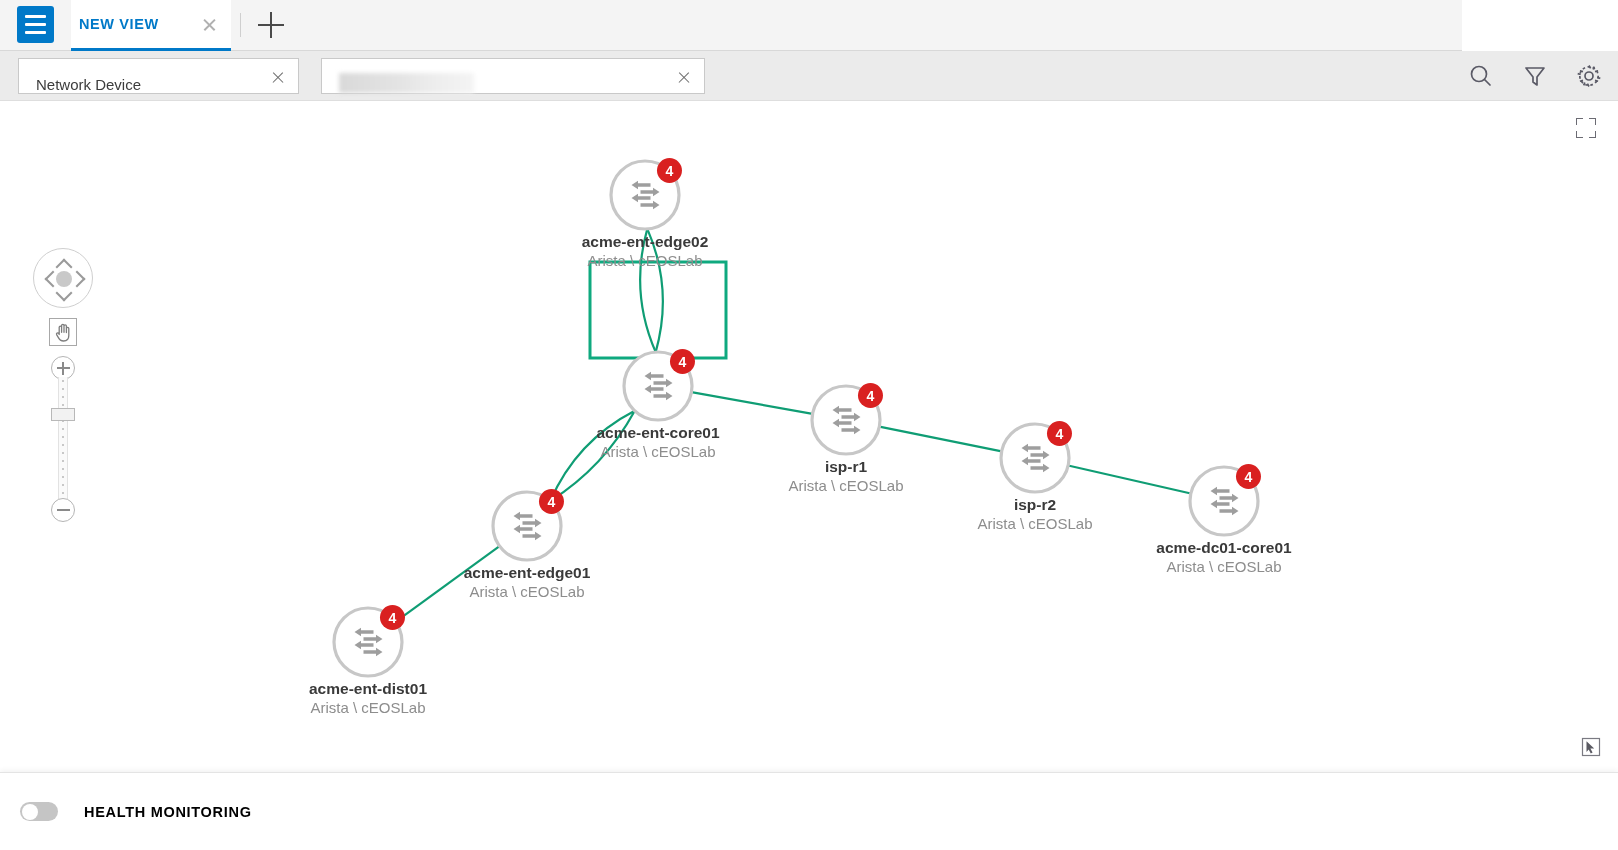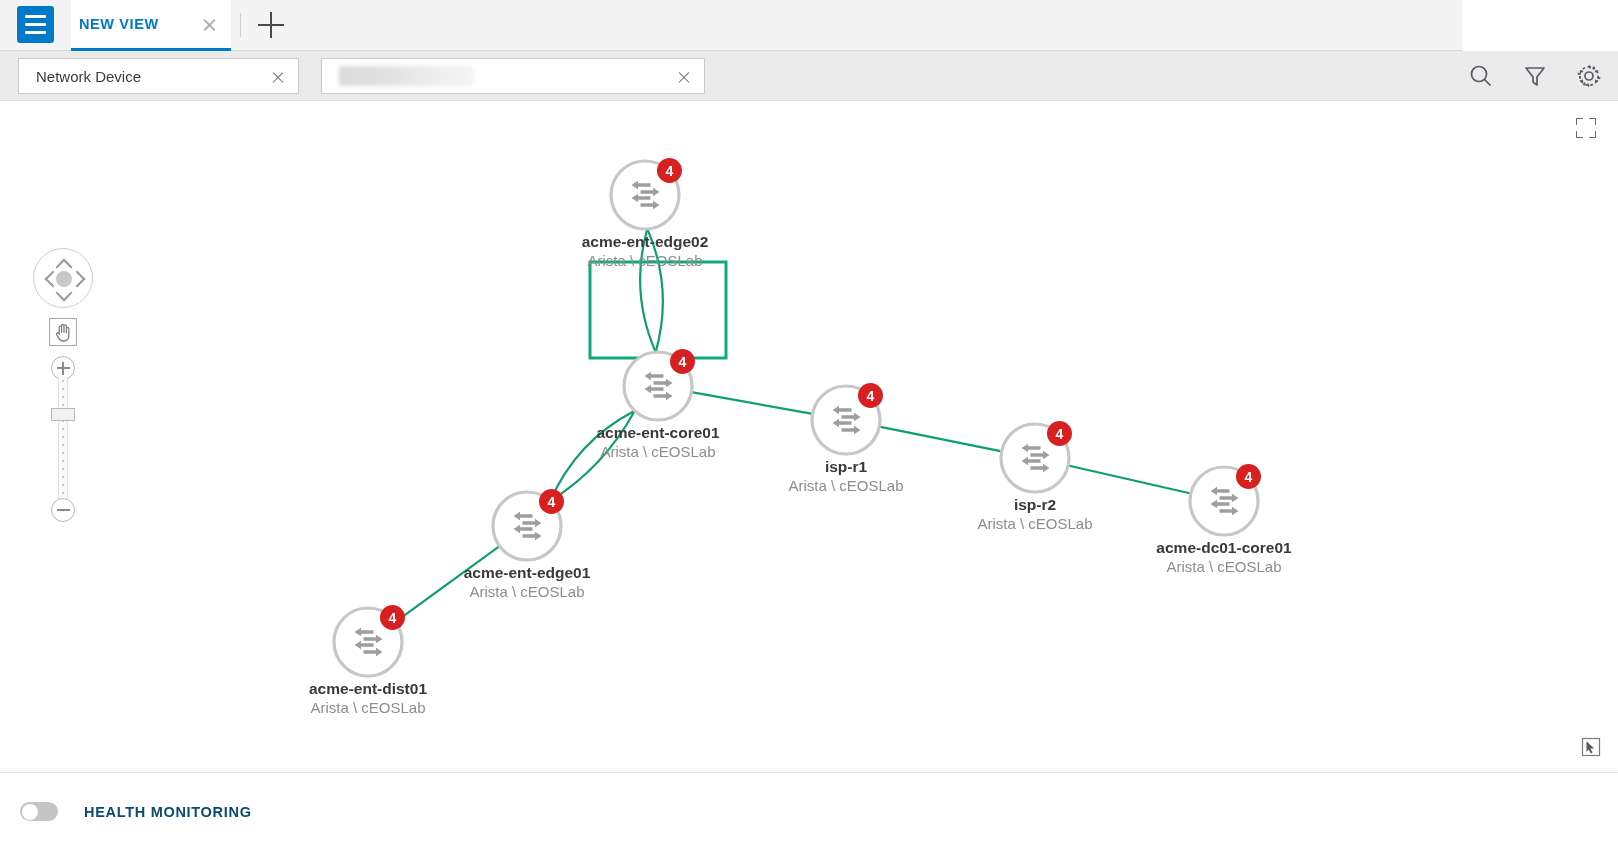--- a/index.html
+++ b/index.html
@@ -79,21 +79,21 @@
   .filterbar {
     position: absolute; left: 0; top: 51px;
     width: 1618px; height: 50px;
     background: #ebebeb;
     border-bottom: 1px solid #dedede;
   }
   .field {
     position: absolute; top: 7px; height: 36px;
     background: #ffffff;
     border: 1px solid #c9c9c9;
-    display: flex; align-items: center;
+    display: flex; align-items: flex-end;
   }
   .field-a { left: 18px; width: 281px; }
   .field-b { left: 321px; width: 384px; }
   .field-text {
     margin-left: 17px;
     font-size: 15px; color: #3c3c3c;
     white-space: nowrap; overflow: hidden;
   }
   .redacted {
     margin-left: 17px;
@@ -212,21 +212,21 @@
     background: #c5c5c5; position: relative; cursor: pointer;
   }
   .toggle-knob {
     position: absolute; left: 1.5px; top: 1.5px;
     width: 16px; height: 16px; border-radius: 50%;
     background: #ffffff;
   }
   .bottom-label {
     margin-left: 26px;
     font-size: 14.5px; font-weight: bold;
-    letter-spacing: 0.7px; color: #0c4a6e;
+    letter-spacing: 0.7px; color: #000000;
   }
 </style>
 </head>
 <body>
 
 <div id="app">
 
   <div class="tabbar">
     <div class="hamburger">
       <span></span>

